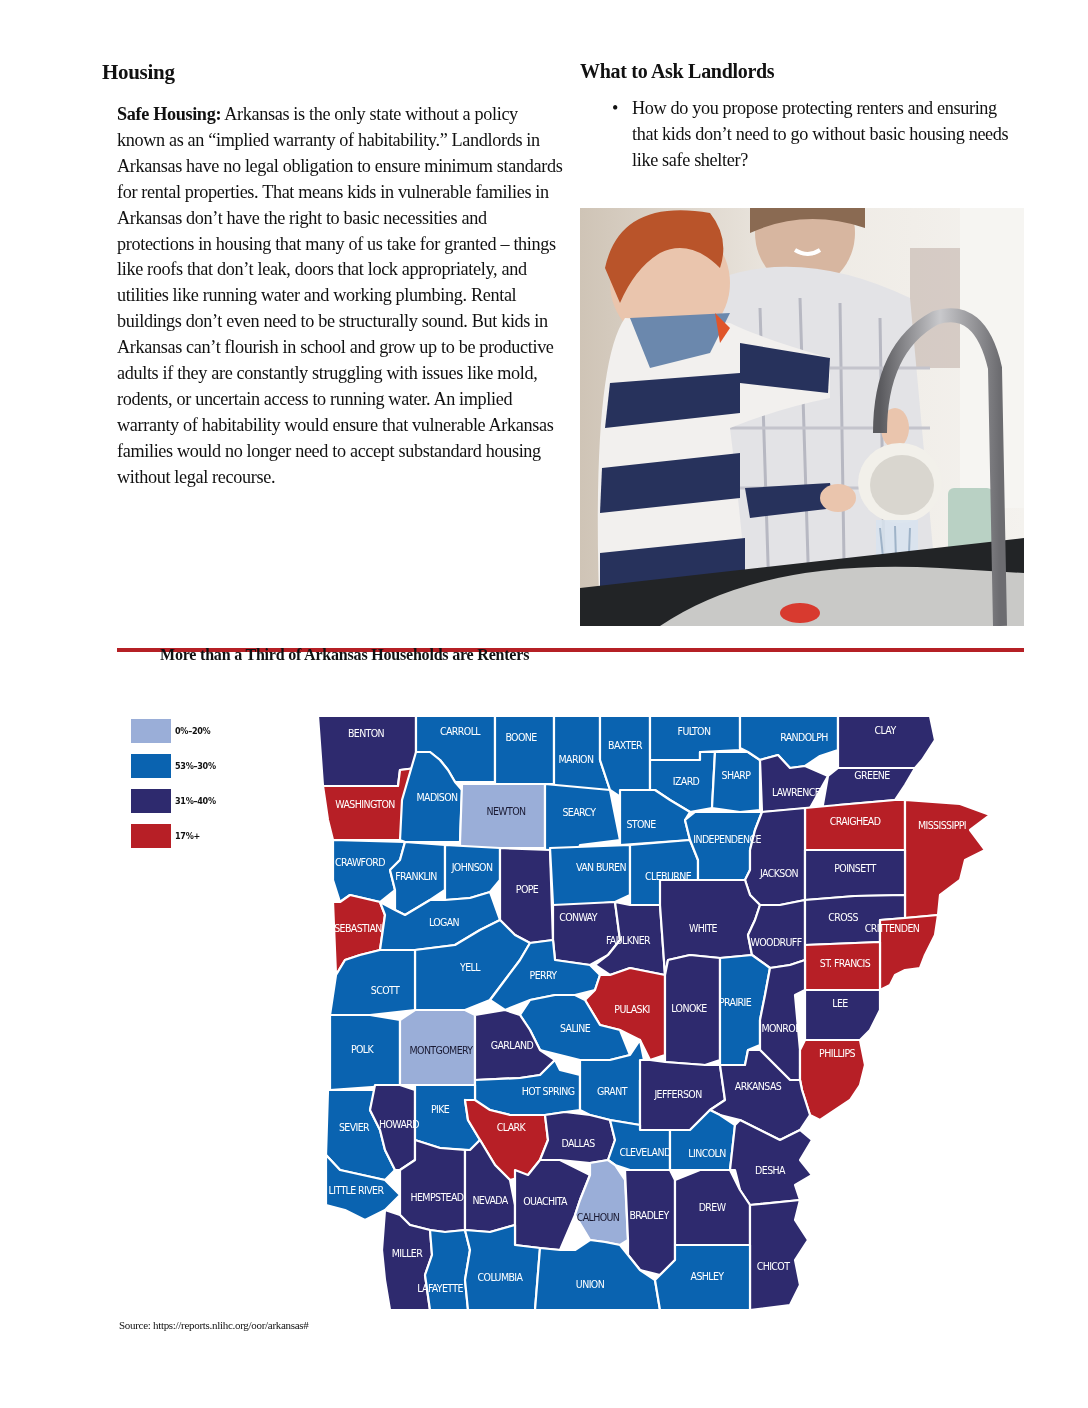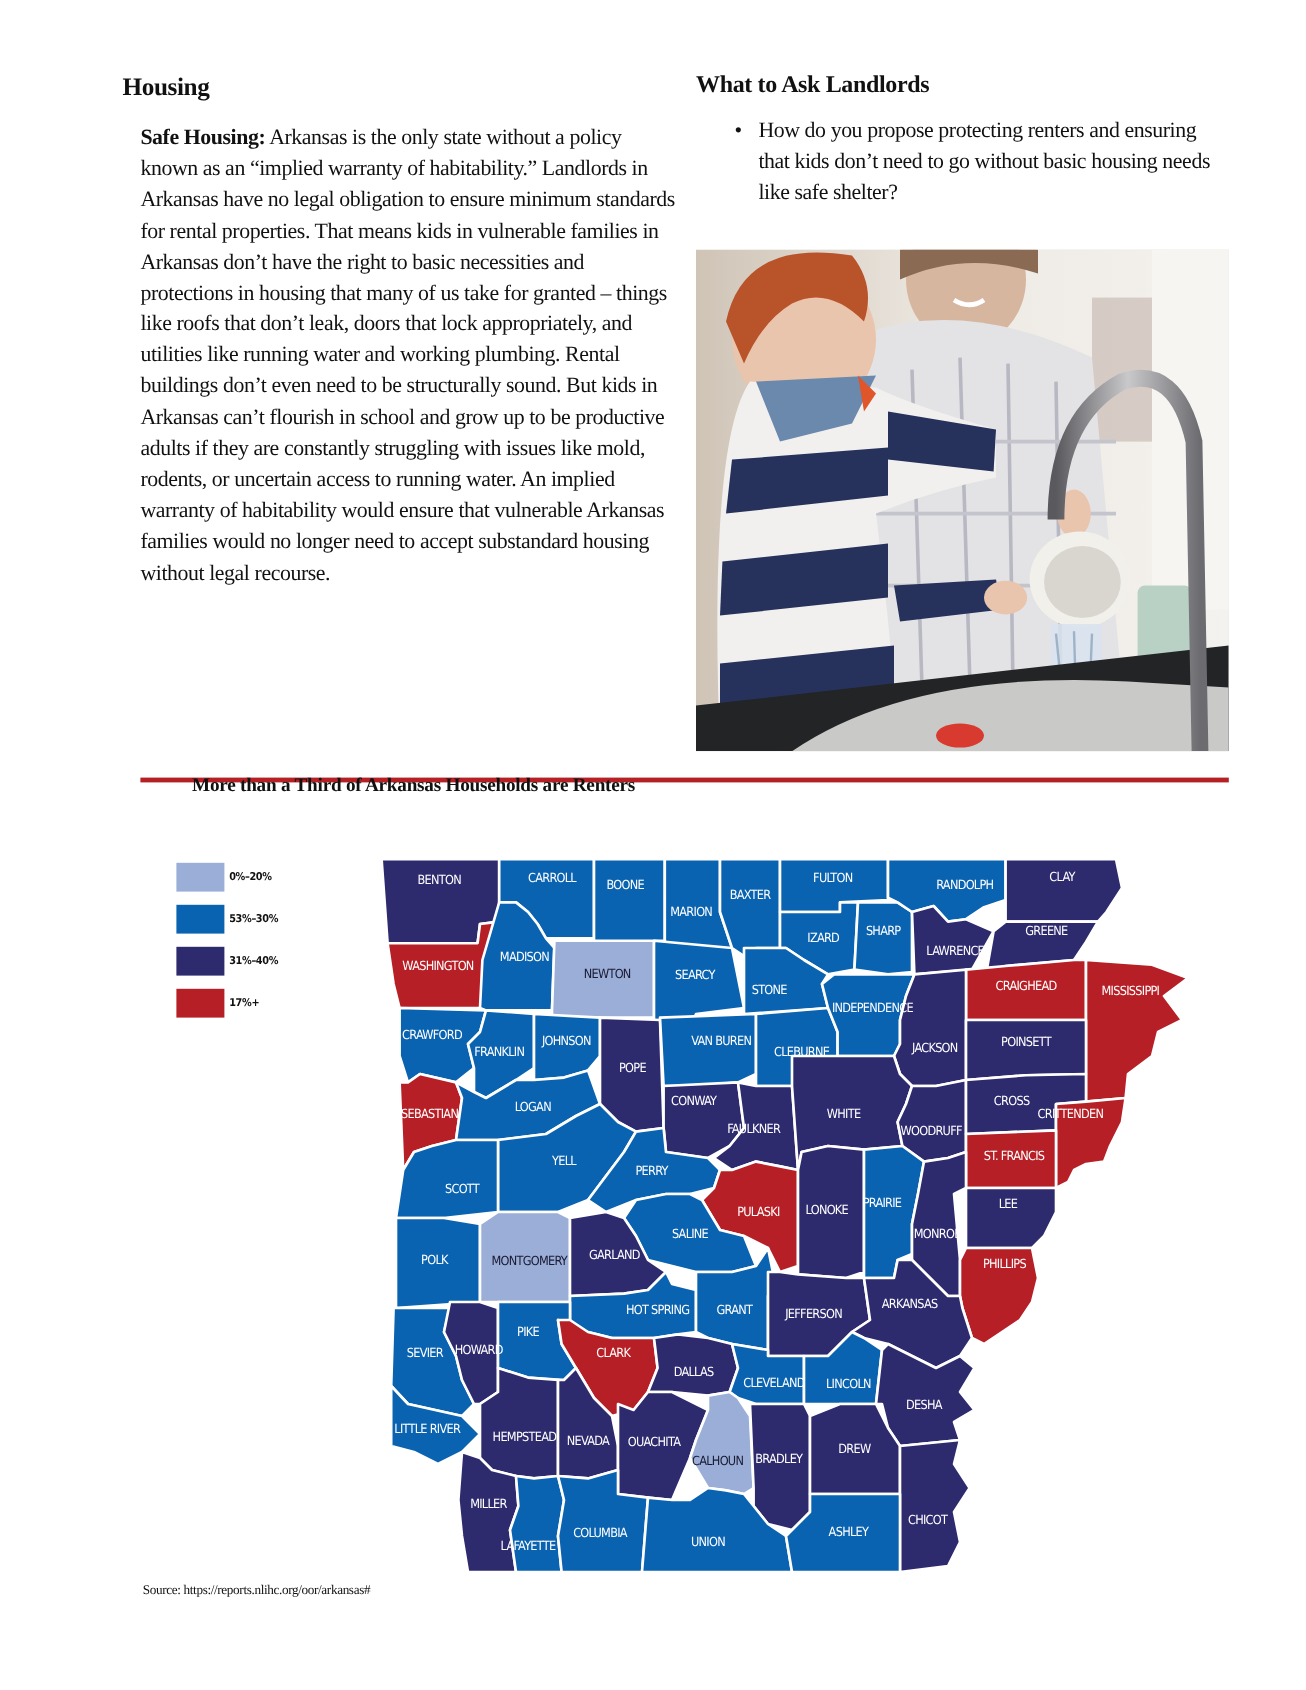--- a/index.html
+++ b/index.html
@@ -8,21 +8,21 @@
   #housing-title{position:absolute;left:102px;top:60px;font-size:21px;letter-spacing:-0.3px;}
   #housing-body{position:absolute;left:117px;top:102px;width:450px;font-size:18.2px;line-height:25.9px;letter-spacing:-0.35px;}
   #housing-body b{font-weight:bold;}
   #ask-title{position:absolute;left:580px;top:60px;font-size:20px;letter-spacing:-0.3px;}
   #ask-list{position:absolute;left:612px;top:96px;width:400px;margin:0;padding:0;list-style:none;font-size:18.2px;line-height:25.9px;letter-spacing:-0.35px;}
   #ask-list li{position:relative;padding-left:20px;}
   #ask-list li .bullet{position:absolute;left:0;top:0;}
   #photo{position:absolute;left:580px;top:208px;width:444px;height:418px;overflow:hidden;background:#e9e6e1;}
   #divider{position:absolute;left:117px;top:648px;width:907px;height:4px;background:#b52025;}
   #map-title{position:absolute;left:119px;top:646px;font-size:16px;letter-spacing:-0.2px;margin-left:41px;}
-  #legend{position:absolute;left:147px;top:719px;text-align:center;}
+  #legend{position:absolute;left:131px;top:719px;text-align:center;}
   .leg-row{display:flex;align-items:center;height:24px;margin-bottom:11px;}
   .leg-sw{width:40px;height:24px;margin-right:4px;}
   .leg-lbl{font-family:"DejaVu Sans Condensed","DejaVu Sans",sans-serif;font-size:9px;font-weight:bold;letter-spacing:-0.3px;}
   #map{position:absolute;left:300px;top:700px;}
   #source{position:absolute;left:119px;top:1319px;font-size:11px;letter-spacing:-0.3px;}
   .cty-label{font-family:"DejaVu Sans","Liberation Sans",sans-serif;font-size:10.5px;letter-spacing:-0.6px;text-anchor:middle;font-stretch:condensed;}
 </style>
 </head>
 <body>
 

